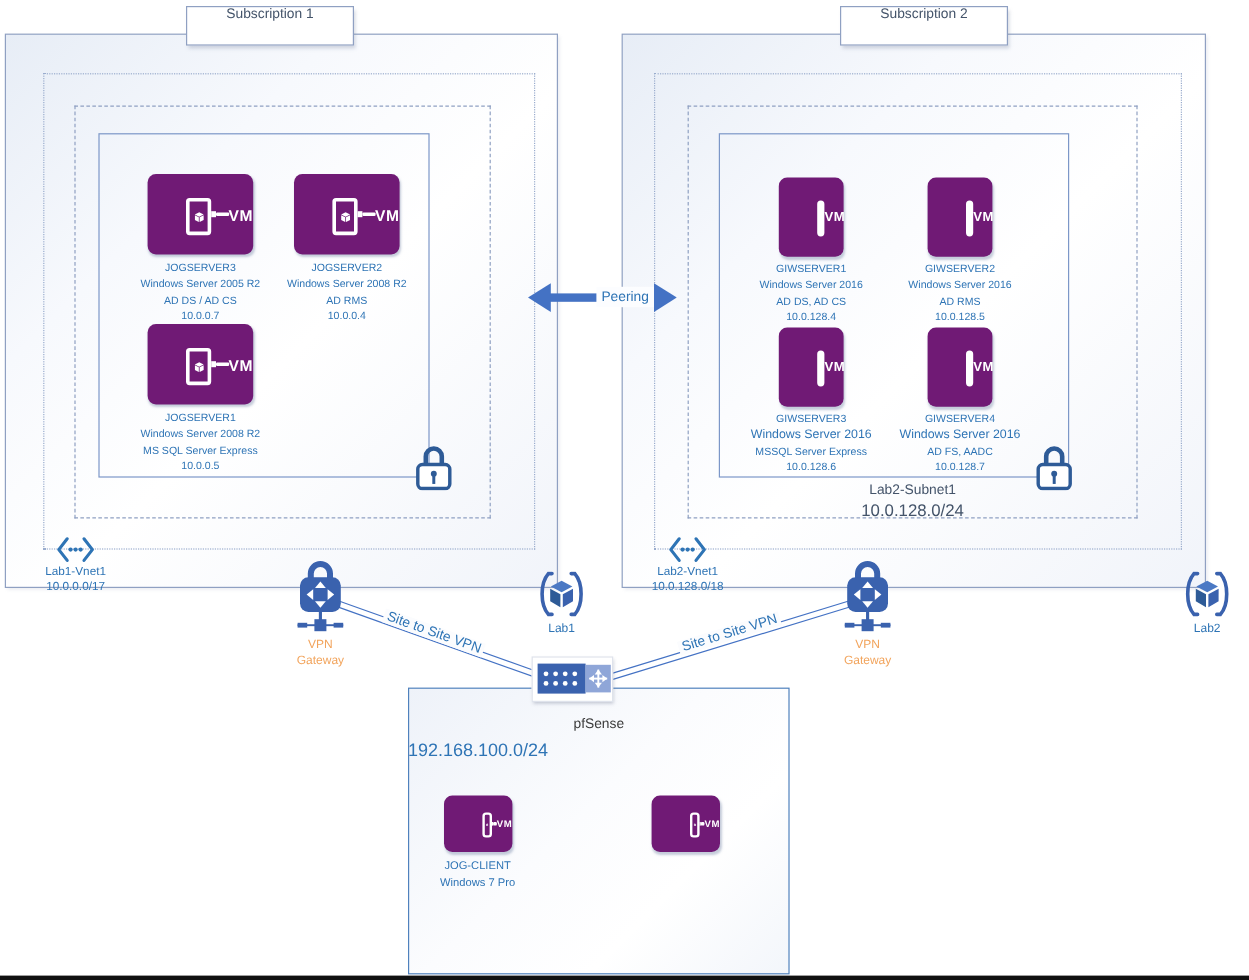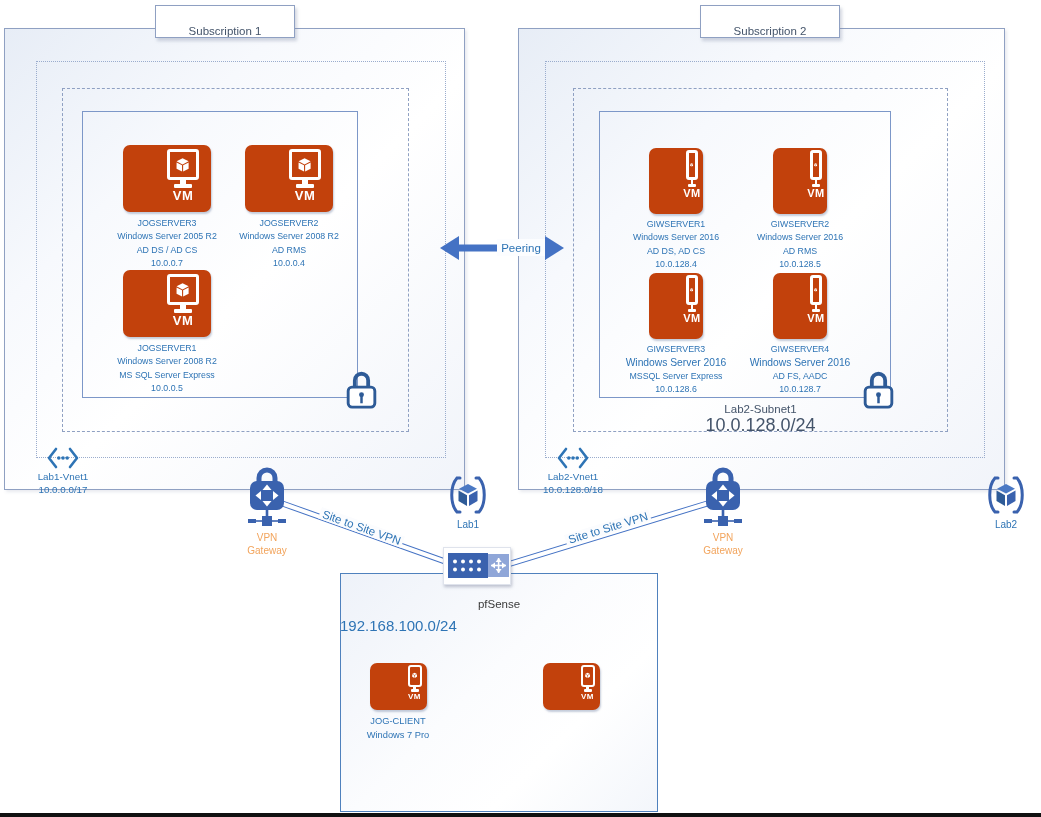--- a/index.html
+++ b/index.html
@@ -11,37 +11,37 @@
   .txt { position:absolute; box-sizing:border-box; }
 
   
   .sub-outer {
     border:1.6px solid #8FA0C2;
     background:linear-gradient(135deg,#e7edf6 0%,#f7f9fd 30%,#ffffff 55%,#f1f4fa 100%);
     box-shadow:2px 2px 3px rgba(130,140,165,.18);
   }
   .sub-label-box {
     border:1.6px solid #8FA0C2; background:#ffffff;
-    display:flex; align-items:flex-end; justify-content:center;
+    display:flex; align-items:flex-start; justify-content:center;
     color:#44546A; font-size:11.5px;
     box-shadow:2px 3px 3px rgba(130,140,165,.35);
     z-index:5;
   }
   .vnet-dotted { border:1.5px dotted #9AACCD; }
   .subnet-dashed { border:1.5px dashed #8FA0C2; }
   .nsg-inner { border:1.3px solid #7C97C8; }
   .onprem-box {
     border:1.7px solid #4F81BD;
     background:linear-gradient(135deg,#eef2f9 0%,#fbfcfe 45%,#ffffff 70%,#f3f6fb 100%);
   }
 
   
   .vm-tile {
-    background:#c2410c; border-radius:7px;
-    display:flex; flex-direction:column; align-items:center;
+    background:#701a75; border-radius:7px;
+    display:flex; flex-direction:row; align-items:center;
     box-shadow:1px 2px 2px rgba(90,110,150,.35);
     z-index:4;
     padding-left:32px;
   }
   .vm-monitor {
     box-sizing:border-box; border:3px solid #fff; border-radius:3px;
     width:56%; height:46%; margin-top:8%;
     display:flex; align-items:center; justify-content:center;
   }
   .vm-monitor svg { width:52%; height:72%; }
@@ -302,21 +302,21 @@
     <div>AD FS, AADC</div>
     <div>10.0.128.7</div>
   </div>
 
   <svg class="frame icon" style="left:862px;top:369px;width:33px;height:40px">
       <use href="#sym-lock"></use>
     </svg>
 
   <div class="txt subnet-label" style="left:573px;top:401px;width:375px">
     <div>Lab2-Subnet1</div>
-    <div style="font-size:18px">10.0.128.0/24</div>
+    <div style="font-size:14px">10.0.128.0/24</div>
   </div>
 
   <svg class="frame icon" style="left:556px;top:447px;width:34px;height:22px">
       <use href="#sym-vnet"></use>
     </svg>
   <div class="txt vnet-label" style="left:528px;top:470px;width:90px">
     <div>Lab2-Vnet1</div>
     <div>10.0.128.0/18</div>
   </div>
 

